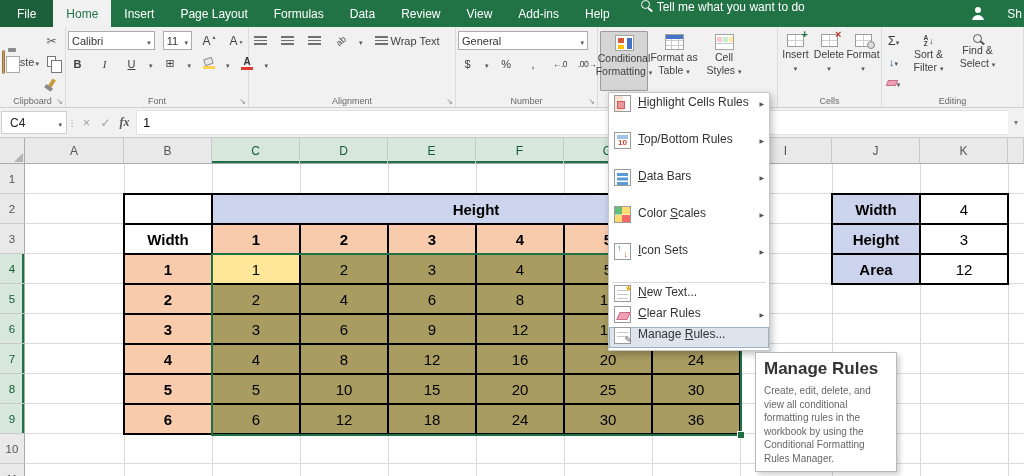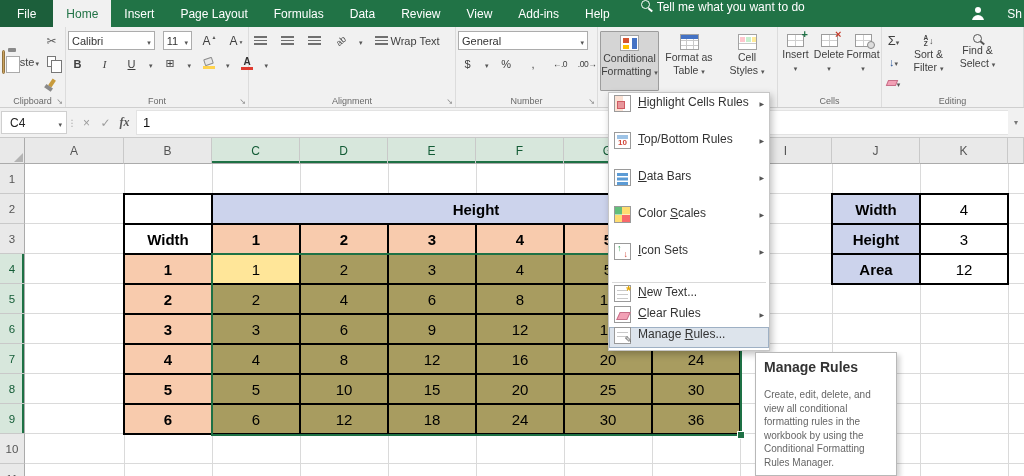--- a/index.html
+++ b/index.html
@@ -61,21 +61,21 @@
 .bars{width:13px;height:9px;background:repeating-linear-gradient(to bottom,#707070 0 1.5px,transparent 1.5px 3.7px);display:inline-block}
 .ori{display:inline-block;transform:rotate(-42deg);font-size:9px;color:#444}
 .ori::before{content:"ab"}
 .tbtn{display:inline-flex;align-items:center;gap:3px;height:19px;padding:0 4px;font-size:11px;color:#3f3f3f;white-space:nowrap}
 .ic-merge{width:13px;height:9px;border:1px solid #7d9ec7;display:inline-flex;align-items:center;justify-content:center;font-size:7px;color:#4472c4;flex:none}
 .ic-merge::before{content:"↔"}
 .ic-outd::before{content:"⇤";font-size:11px;color:#4472c4}
 .ic-ind::before{content:"⇥";font-size:11px;color:#4472c4}
 .tiny{font-size:8.5px;letter-spacing:-.5px}
 .sbig{display:flex;flex-direction:column;align-items:center;gap:1px;padding:3px 2px 0;font-size:10.5px;line-height:12px;color:#3f3f3f;text-align:center}
-.g-styles .sbig{width:59px;height:60px}
+.g-styles .sbig{width:48px;height:60px}
 .g-cells .sbig{width:32px}
 .g-edit .sbig{width:47px}
 .pressed{background:#d5d5d5;border:1px solid #9d9d9d;border-radius:1px}
 .l{white-space:nowrap}
 .ic-cf{width:19px;height:16px;border:1px solid #a3a3a3;background:linear-gradient(#d65532 0 0) no-repeat 2px 2px/6px 5px,linear-gradient(#ffc000 0 0) no-repeat 2px 9px/6px 4px,linear-gradient(#4472c4 0 0) no-repeat 11px 2px/5px 11px,#fff}
 .ic-fat{width:19px;height:16px;border:1px solid #a3a3a3;background:linear-gradient(#4472c4 0 4px,transparent 4px) no-repeat,repeating-linear-gradient(to right,transparent 0 5.3px,#c9c9c9 5.3px 6.3px),repeating-linear-gradient(to bottom,transparent 0 4.6px,#c9c9c9 4.6px 5.6px),#fff}
 .ic-cs{width:19px;height:16px;border:1px solid #a3a3a3;background:linear-gradient(#ffc7ce 0 0) no-repeat 1px 2px/5px 5px,linear-gradient(#c6efce 0 0) no-repeat 7px 2px/5px 5px,linear-gradient(#ffeb9c 0 0) no-repeat 13px 2px/4px 5px,repeating-linear-gradient(to bottom,transparent 0 8px,#c9c9c9 8px 9px),#fff}
 .ic-cells{width:17px;height:13px;border:1px solid #9c9c9c;position:relative;background:repeating-linear-gradient(to right,transparent 0 7px,#cfcfcf 7px 8px),repeating-linear-gradient(to bottom,transparent 0 5.5px,#cfcfcf 5.5px 6.5px),#fff}
 .ic-cells.ins::after{content:"+";position:absolute;top:-7px;right:-5px;color:#1e7145;font-weight:bold;font-size:11px}
 .ic-cells.del::after{content:"×";position:absolute;top:-7px;right:-5px;color:#c53929;font-weight:bold;font-size:11px}
@@ -144,21 +144,21 @@
 .mi-is::before{content:"↑";color:#2e9e4f;position:absolute;left:2px;top:-1px;font-size:9px;font-weight:bold}
 .mi-is::after{content:"↓";color:#d04437;position:absolute;right:2px;bottom:0;font-size:9px;font-weight:bold}
 .mi-nr::before{content:"";position:absolute;left:2px;top:4px;right:2px;height:1px;background:#c9c9c9;box-shadow:0 4px 0 #c9c9c9,0 8px 0 #c9c9c9}
 .mi-nr::after{content:"*";position:absolute;right:-1px;top:-2px;font-size:12px;color:#e2a400;font-weight:bold}
 .mi-cr::after{content:"";position:absolute;right:1px;bottom:2px;width:9px;height:6px;background:#f2a0b5;border:1px solid #c76f88;transform:skewX(-25deg)}
 .mi-mr::before{content:"";position:absolute;left:2px;top:4px;right:2px;height:1px;background:#c9c9c9;box-shadow:0 4px 0 #c9c9c9}
 .mi-mr::after{content:"✎";position:absolute;right:-2px;bottom:-2px;font-size:9px;color:#555}
 
 
 .ttip{position:absolute;left:755px;top:352px;width:142px;background:#fff;border:1px solid #b8b8b8;box-shadow:3px 3px 5px rgba(0,0,0,.18);padding:6px 8px;z-index:60}
-.ttitle{font-size:14px;font-weight:bold;color:#333;margin-bottom:13px}
+.ttitle{font-size:17px;font-weight:bold;color:#333;margin-bottom:5px}
 .tbody{font-size:10px;color:#666;line-height:1.35}
 </style>
 </head>
 <body>
 
 <div class="tabbar">
   <div class="tab file">File</div>
   <div class="tab active">Home</div>
   <div class="tab">Insert</div>
   <div class="tab">Page Layout</div>

